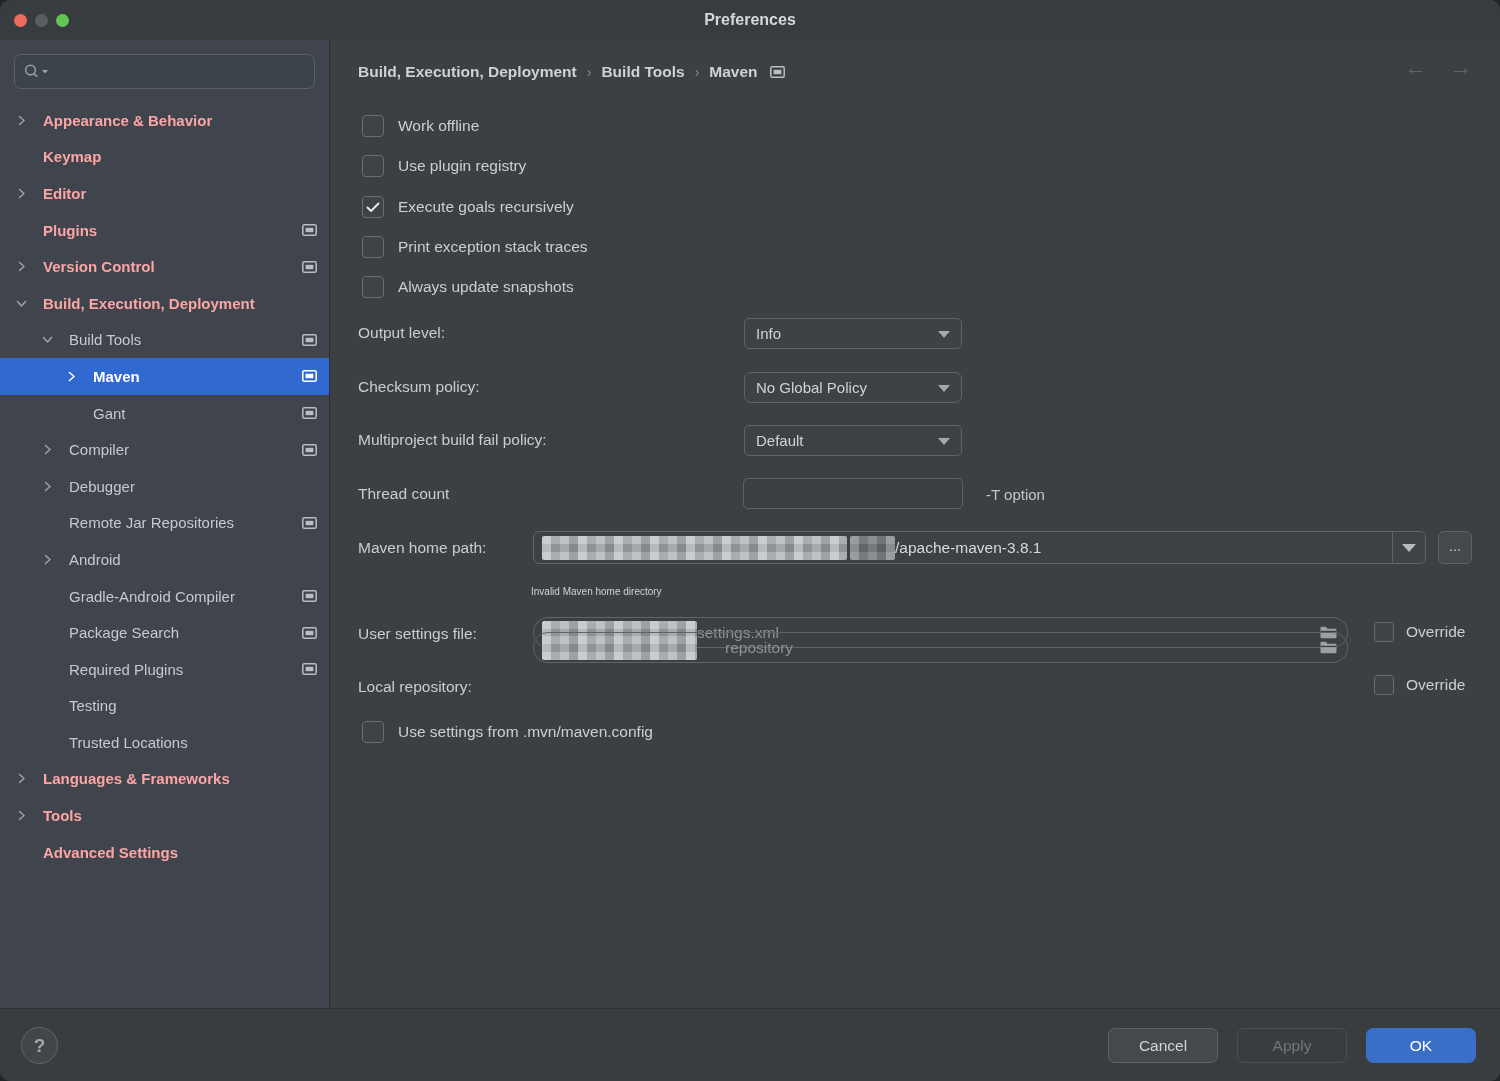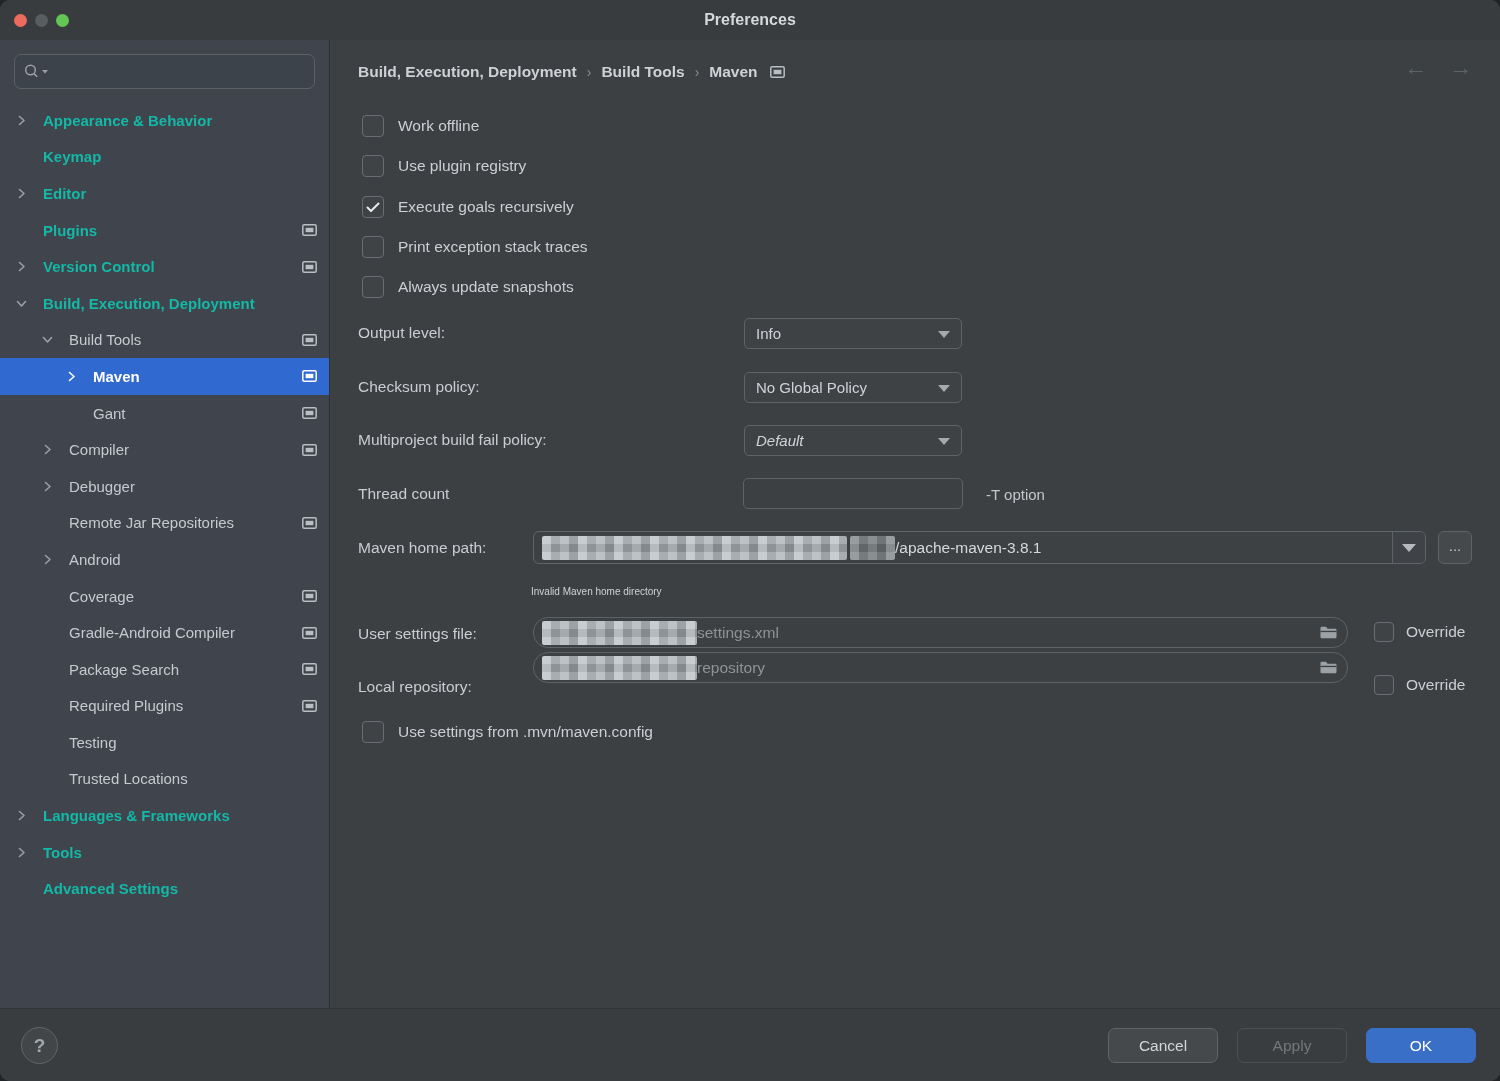--- a/index.html
+++ b/index.html
@@ -32,21 +32,21 @@
     border:1px solid #5c6165; border-radius:7px; outline:none;
     color:#d4d7da; font-size:14px; padding:0 10px 0 40px;
     font-family:inherit;
   }
   .search-icon { position:absolute; left:10px; top:8px; display:flex; align-items:center; gap:1px; }
   .tree { margin-top:13px; }
   .tree-item {
     height:36.6px; display:flex; align-items:center;
     padding-right:12px; font-size:15px; color:#c6cad0; cursor:default;
   }
-  .tree-item.bold .t-label { font-weight:bold; color:#14b8a6; }
+  .tree-item.bold .t-label { font-weight:bold; color:#fca5a5; }
   .tree-item.lvl0 { padding-left:16px; }
   .tree-item.lvl1 { padding-left:42px; }
   .tree-item.lvl2 { padding-left:66px; }
   .chev { width:27px; min-width:27px; display:flex; align-items:center; color:#9aa0a6; }
   .chev svg { display:block; }
   .chev.expanded svg { transform:rotate(90deg); }
   .t-label { white-space:nowrap; }
   .t-spacer { flex:1; }
   .mon-icon { color:#b9bec3; display:flex; align-items:center; }
   .tree-item.selected { background:#3069d0; color:#ffffff; }
@@ -311,31 +311,20 @@
           <span class="chev">
             <svg width="11" height="11" viewBox="0 0 11 11">
               <polyline points="3.5,1.5 8,5.5 3.5,9.5" fill="none" stroke="currentColor" stroke-width="1.6" stroke-linecap="round" stroke-linejoin="round"></polyline>
             </svg>
           </span>
           <span class="t-label">Android</span>
           <span class="t-spacer"></span>
         </div>
         <div class="tree-item lvl1">
           <span class="chev"></span>
-          <span class="t-label">Coverage</span>
-          <span class="t-spacer"></span>
-          <span class="mon-icon">
-            <svg width="15" height="12" viewBox="0 0 15 12">
-              <rect x="0.8" y="0.8" width="13.4" height="10.4" rx="1.5" fill="none" stroke="currentColor" stroke-width="1.5"></rect>
-              <rect x="3.6" y="3.8" width="7.8" height="4.4" fill="currentColor"></rect>
-            </svg>
-          </span>
-        </div>
-        <div class="tree-item lvl1">
-          <span class="chev"></span>
           <span class="t-label">Gradle-Android Compiler</span>
           <span class="t-spacer"></span>
           <span class="mon-icon">
             <svg width="15" height="12" viewBox="0 0 15 12">
               <rect x="0.8" y="0.8" width="13.4" height="10.4" rx="1.5" fill="none" stroke="currentColor" stroke-width="1.5"></rect>
               <rect x="3.6" y="3.8" width="7.8" height="4.4" fill="currentColor"></rect>
             </svg>
           </span>
         </div>
         <div class="tree-item lvl1">
@@ -444,27 +433,27 @@
         </div>
       </div>
 
     <div class="row field-label" style="left:27px; top:280px; height:26px;">Output level:</div>
     <div class="select" style="left:413px; top:278px;">
       <span>Info</span>
         <span class="tri"></span>
     </div>
 
     <div class="row field-label" style="left:27px; top:334px; height:26px;">Checksum policy:</div>
-    <div class="select" style="left:413px; top:332px;">
+    <div class="select" style="left:413px; top:332px;border-radius:7px;">
       <span>No Global Policy</span>
         <span class="tri"></span>
     </div>
 
     <div class="row field-label" style="left:27px; top:387px; height:26px;">Multiproject build fail policy:</div>
-    <div class="select" style="left:413px; top:385px;font-style:italic;">
+    <div class="select" style="left:413px; top:385px;">
       <span>Default</span>
         <span class="tri"></span>
     </div>
 
     <div class="row field-label" style="left:27px; top:441px; height:26px;">Thread count</div>
     <input class="text-input" style="position: absolute; left: 412px; top: 438px; width: 220px;" type="text" value="">
     <div class="row hint" style="left:655px; top:441px; height:26px;">-T option</div>
 
     <div class="row field-label" style="left:27px; top:495px; height:26px;">Maven home path:</div>
     <div class="combo" style="left:202px; top:491px; width:893px;">
@@ -493,21 +482,21 @@
       </span>
     </div>
     <div class="row ov-row" style="left:1043px; top:578px; height:28px;">
       <span class="cb small">
         
       </span>
       <span>Override</span>
     </div>
 
     <div class="row field-label" style="left:27px; top:634px; height:26px;">Local repository:</div>
-    <div class="field-with-icon" style="left:202px; top:612px; width:815px;">
+    <div class="field-with-icon" style="left:202px; top:592px; width:815px;gap:28px;">
       <span class="mosaic" style="width:155px;"></span>
       <span class="dim-tail">repository</span>
       <span class="folder-btn">
         <svg width="19" height="15" viewBox="0 0 19 15">
             <path d="M1.5 3 a1.2 1.2 0 0 1 1.2 -1.2 h4.2 l1.7 2 H16.3 a1.2 1.2 0 0 1 1.2 1.2 V12 a1.2 1.2 0 0 1 -1.2 1.2 H2.7 A1.2 1.2 0 0 1 1.5 12 Z" fill="#9aa1a7"></path>
             <rect x="1.5" y="5.8" width="16" height="1.3" fill="#3d4042"></rect>
           </svg>
       </span>
     </div>
     <div class="row ov-row" style="left:1043px; top:631px; height:28px;">

